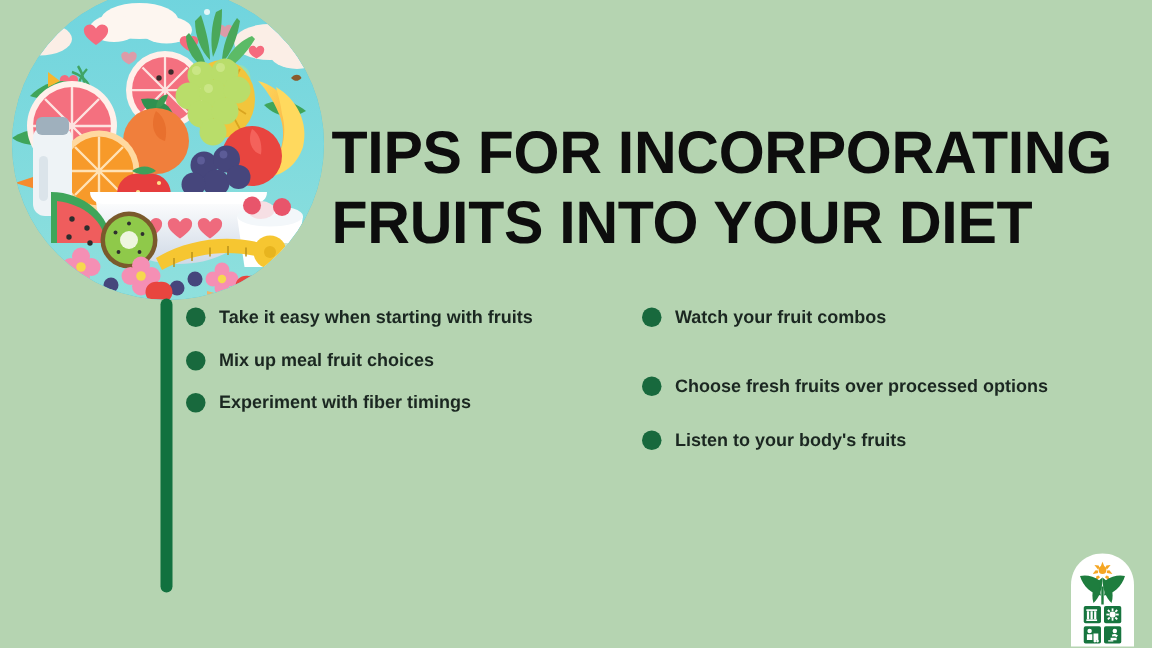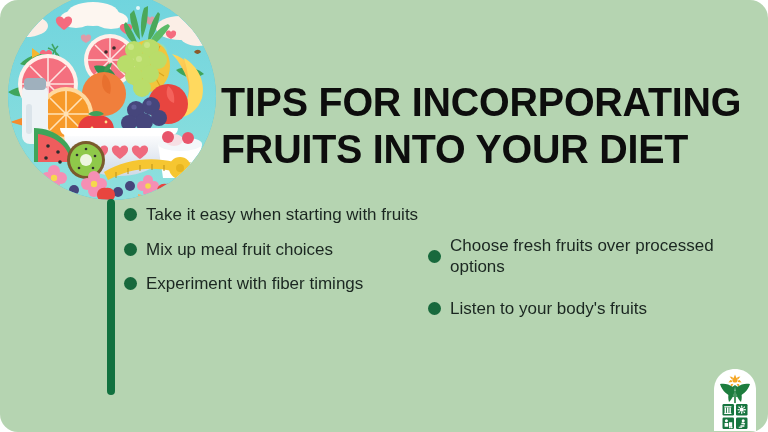--- a/index.html
+++ b/index.html
@@ -12,21 +12,20 @@
     height: 432px;
     overflow: hidden;
     font-family: "Liberation Sans", sans-serif;
   }
   .poster {
     position: relative;
     width: 768px;
     height: 432px;
     background: #b5d4b1;
     overflow: hidden;
-    border-radius: 18px;
   }
 
   
   .hero-circle {
     position: absolute;
     left: 8px;
     top: -8px;
     width: 208px;
     height: 208px;
     border-radius: 50%;
@@ -83,23 +82,23 @@
   .col-right {
     left: 428px;
     top: 204px;
     width: 312px;
   }
   .bullet-item {
     display: flex;
     align-items: center;
     color: #1b2721;
     font-family: "Liberation Sans", sans-serif;
-    font-size: 17px;
+    font-size: 12px;
     line-height: 1.24;
-    font-weight: 400;
+    font-weight: 700;
   }
   .bullet-dot {
     flex: 0 0 auto;
     width: 13px;
     height: 13px;
     border-radius: 50%;
     background: #18693d;
     margin-right: 9px;
   }
   .bullet-text {
@@ -379,20 +378,24 @@
       <span class="bullet-dot"></span>
       <span class="bullet-text">Mix up meal fruit choices</span>
     </div>
     <div class="bullet-item">
       <span class="bullet-dot"></span>
       <span class="bullet-text">Experiment with fiber timings</span>
     </div>
   </div>
 
   <div class="col col-right">
+    <div class="bullet-item">
+      <span class="bullet-dot"></span>
+      <span class="bullet-text">Watch your fruit combos</span>
+    </div>
     <div class="bullet-item two-line">
       <span class="bullet-dot"></span>
       <span class="bullet-text">Choose fresh fruits over processed options</span>
     </div>
     <div class="bullet-item">
       <span class="bullet-dot"></span>
       <span class="bullet-text">Listen to your body's fruits</span>
     </div>
   </div>
 

